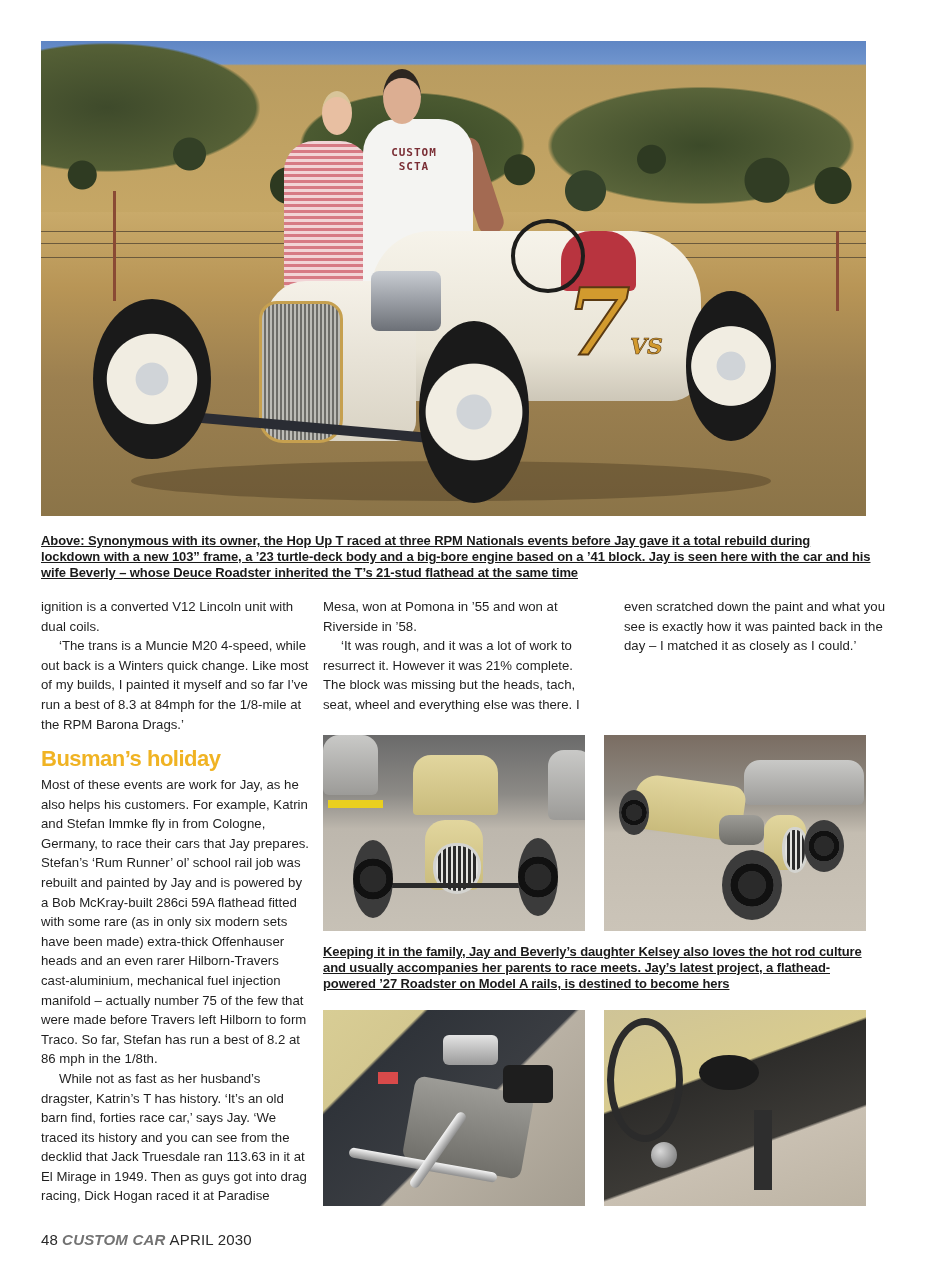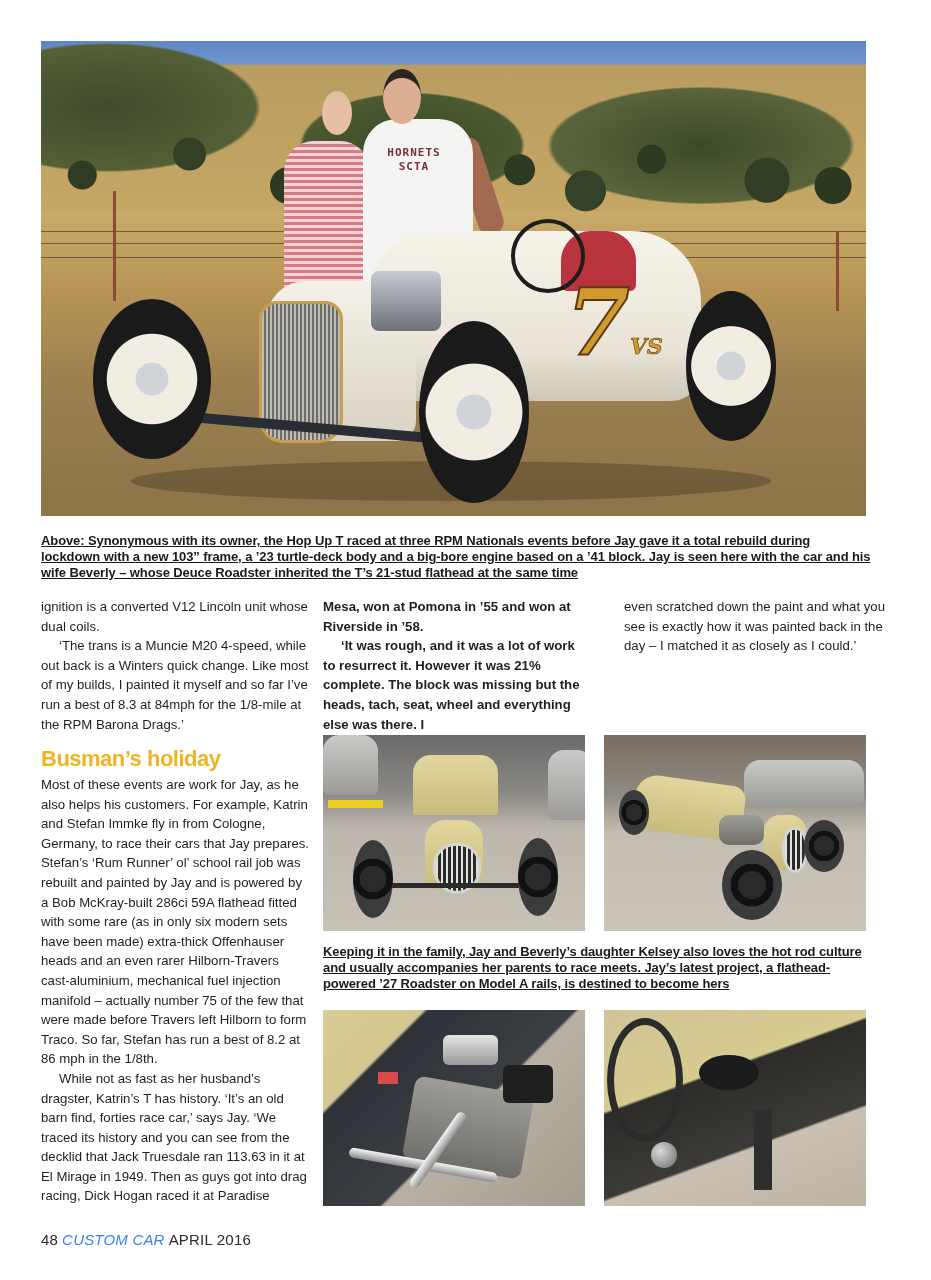--- a/index.html
+++ b/index.html
@@ -57,21 +57,21 @@
   .caption { position:absolute; font-family:"Liberation Sans", sans-serif; font-weight:bold; font-size:13px; line-height:16px; color:#1a1a1a; letter-spacing:-0.1px;text-decoration:underline; }
   #cap-main { left:41px; top:533px; width:830px; }
   #cap-family { left:323px; top:944px; width:550px; }
 
   
   .col { position:absolute; font-family:"Liberation Sans", sans-serif; font-size:13.2px; line-height:19.6px; color:#1f1f1f; }
   .col p { margin:0; }
   .col p.indent { text-indent: 18px; }
   #col1a { left:41px; top:597px; width:268px; }
   #col1b { left:41px; top:775px; width:268px; }
-  #col2 { left:323px; top:597px; width:265px;font-weight:bold; }
+  #col2 { left:323px; top:597px; width:265px; }
   #col3 { left:604px; top:597px; width:268px;margin-left:20px; }
   .subhead { position:absolute; left:41px; top:745px; font-family:"Liberation Sans", sans-serif; font-weight:bold; font-size:22px; color:#f0b323; letter-spacing:-0.5px; line-height:28px; }
 
   
   #p-front { left:323px; top:735px; width:262px; height:196px;
     background: linear-gradient(180deg, #6a6a6a 0%, #8c8a86 30%, #bdb7ad 48%, #c7c1b6 100%); }
   #p-side { left:604px; top:735px; width:262px; height:196px;
     background: linear-gradient(180deg, #7a6d62 0%, #8f8a82 30%, #c4bdb1 50%, #cbc4b8 100%); }
   #p-engine { left:323px; top:1010px; width:262px; height:196px;
     background: linear-gradient(135deg, #d8cd95 0%, #d4c890 22%, #2f3339 23%, #3a3d42 55%, #b9b1a4 56%, #a49d90 100%); }
@@ -85,62 +85,62 @@
   .lift { position:absolute; background:#e9cf1f; }
   .grey-car { position:absolute; background: linear-gradient(180deg,#c9c9c7,#9c9b98); border-radius: 16px 16px 6px 6px; }
   .steering { position:absolute; border-radius:50%; border:7px solid #2b2b2b; }
   .knob { position:absolute; border-radius:50%; background: radial-gradient(circle at 35% 35%, #d9d9d9, #6a6a6a); }
   .header-pipe { position:absolute; height:10px; background: linear-gradient(180deg,#f5f5f5,#8d8d8d); border-radius:5px; }
   .engine-block { position:absolute; background: linear-gradient(180deg,#9d9c97,#6f6e69); border-radius:10px; }
 
   
   #footer { position:absolute; left:41px; top:1231px; font-family:"Liberation Sans", sans-serif; font-size:15px; color:#2a2a2a; letter-spacing:0.2px; white-space:nowrap; }
   #footer .pg { margin-right:4px; }
-  #footer .brand { color:#3b82f6; font-weight:normal; font-style:italic; margin-right:4px; }
+  #footer .brand { color:#737373; font-weight:bold; font-style:italic; margin-right:4px; }
 </style>
 </head>
 <body>
 
 <div id="hero" class="photo" title="Jay and Beverly standing behind the white Hop Up T roadster with #7 VS on its side in a dry grass field with hills">
   <div class="hills-far"></div>
   <div class="hills-trees"></div>
   <div class="field"></div>
   <div class="fence"></div>
   <div class="post" style="left:72px;top:150px;height:110px;"></div>
   <div class="post" style="left:795px;top:190px;height:80px;"></div>
   <div class="shadow"></div>
 
   <div class="woman-jeans"></div>
   <div class="woman-body"></div>
   <div class="woman-head"></div>
   <div class="man-arm"></div>
   <div class="man-body"></div>
   <div class="man-head"></div>
   <div class="shirt-text">
-    <div>HORNETS</div>
+    <div>CUSTOM</div>
     <div>SCTA</div>
   </div>
 
   <div class="car-body"></div>
   <div class="seat"></div>
   <div class="wheel-steer"></div>
   <div class="car-hood"></div>
   <div class="engine"></div>
   <div class="grille"></div>
   <div class="num7"><span>7</span><span style="font-size:22px;-webkit-text-stroke:0.6px #5a3a12;">VS</span></div>
   <div class="frame"></div>
   <div class="tire" style="left:52px;top:258px;width:118px;height:160px;"></div>
   <div class="tire" style="left:378px;top:280px;width:110px;height:182px;"></div>
   <div class="tire" style="left:645px;top:250px;width:90px;height:150px;"></div>
 </div>
 
 <div id="cap-main" class="caption">Above: Synonymous with its owner, the Hop Up T raced at three RPM Nationals events before Jay gave it a total rebuild during lockdown with a new 103” frame, a ’23 turtle-deck body and a big-bore engine based on a ’41 block. Jay is seen here with the car and his wife Beverly – whose  Deuce Roadster inherited the T’s 21-stud flathead at the same time</div>
 
 <div id="col1a" class="col">
-  <p>ignition is a converted V12 Lincoln unit whose dual coils.</p>
+  <p>ignition is a converted V12 Lincoln unit with dual coils.</p>
   <p class="indent">‘The trans is a Muncie M20 4-speed, while out back is a Winters quick change. Like most of my builds, I painted it myself and so far I’ve run a best of 8.3 at 84mph for the 1/8-mile at the RPM Barona Drags.’</p>
 </div>
 <div class="subhead">Busman’s holiday</div>
 <div id="col1b" class="col">
   <p>Most of these events are work for Jay, as he also helps his customers. For example, Katrin and Stefan Immke fly in from Cologne, Germany, to race their cars that Jay prepares. Stefan’s ‘Rum Runner’ ol’ school rail job was rebuilt and painted by Jay and is powered by a Bob McKray-built 286ci 59A flathead fitted with some rare (as in only six modern sets have been made) extra-thick Offenhauser heads and an even rarer Hilborn-Travers cast-aluminium, mechanical fuel injection manifold – actually number 75 of the few that were made before Travers left Hilborn to form Traco. So far, Stefan has run a best of 8.2 at 86 mph in the 1/8th.</p>
   <p class="indent">While not as fast as her husband’s dragster, Katrin’s T has history. ‘It’s an old barn find, forties race car,’ says Jay. ‘We traced its history and you can see from the decklid that Jack Truesdale ran 113.63 in it at El Mirage in 1949. Then as guys got into drag racing, Dick Hogan raced it at Paradise</p>
 </div>
 
 <div id="col2" class="col">
   <p>Mesa, won at Pomona in ’55 and won at Riverside in ’58.</p>
@@ -186,14 +186,14 @@
 </div>
 
 <div id="p-cockpit" class="photo" title="Cockpit with steering wheel and gear shifter">
   <div class="steering" style="left:3px;top:8px;width:62px;height:110px;"></div>
   <div style="position:absolute;left:95px;top:45px;width:60px;height:35px;border-radius:50%;background:#1b1b1b;"></div>
   <div style="position:absolute;left:150px;top:100px;width:18px;height:80px;background:#2e2e2e;"></div>
   <div class="knob" style="left:47px;top:132px;width:26px;height:26px;"></div>
 </div>
 
 <div id="footer">
-  <span class="pg">48</span><span class="brand">CUSTOM CAR</span><span>APRIL 2016</span>
+  <span class="pg">48</span><span class="brand">CUSTOM CAR</span><span>APRIL 2030</span>
 </div>
 
 </body></html>

